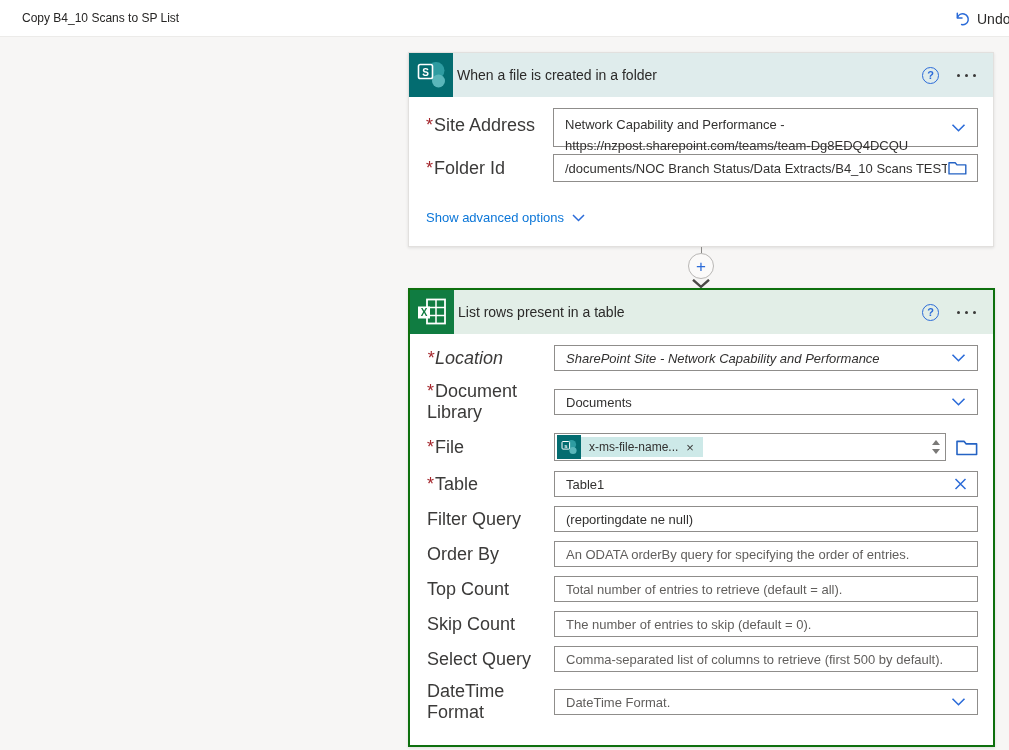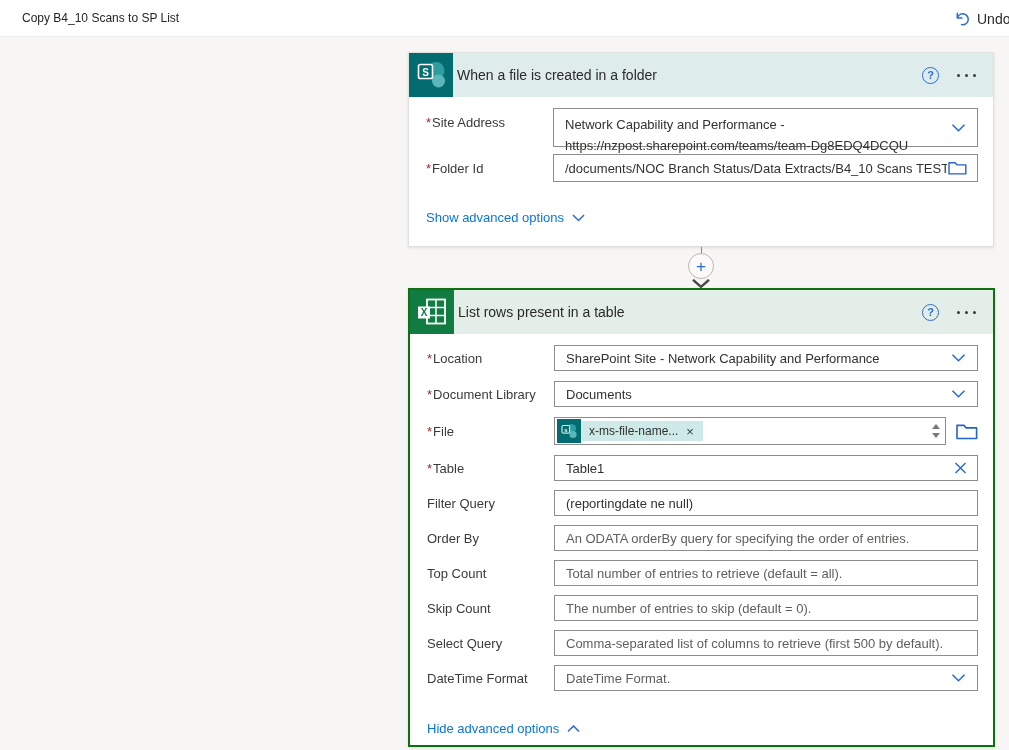--- a/index.html
+++ b/index.html
@@ -46,21 +46,21 @@
     display:flex; align-items:center; justify-content:center; cursor:pointer;
   }
   .dots { display:flex; gap:5px; padding:5px 2px; cursor:pointer; }
   .dots i { width:3px; height:3px; border-radius:50%; background:#3a3938; }
 
   
   .card-body { padding:11px 15px 0 17px; }
   .form-row { display:flex; align-items:center; margin-bottom:9px; }
   .form-row.top-align { align-items:flex-start; }
   .form-row.top-align .f-label { padding-top:7px; }
-  .f-label { flex:0 0 127px; font-size:13px; color:#3b3a39; }
+  .f-label { flex:0 0 127px; font-size:18px; color:#3b3a39; }
   .req { color:#a4262c; margin-right:1px; }
   .field { flex:1; position:relative; display:flex; align-items:center; }
   .text-input {
     width:100%; height:26px; border:1px solid #8f8d8b; background:#fff;
     font-family:"Liberation Sans", sans-serif; font-size:13px; color:#323130;
     padding:0 30px 0 11px; outline:none;
   }
   .text-input::placeholder { color:#605e5c; opacity:1; }
   .combo {
     width:100%; min-height:26px; border:1px solid #8f8d8b; background:#fff;
@@ -218,21 +218,21 @@
         <span class="help-badge">?</span>
         <span class="dots">
             <i></i>
             <i></i>
             <i></i>
           </span>
       </div>
     </div>
     <div class="card-body">
       
-      <div class="form-row" style="margin-bottom:10px;">
+      <div class="form-row" style="margin-bottom:10px;font-style:italic;">
         <div class="f-label">
           <span class="req">*</span><span>Location</span>
         </div>
         <div class="field">
           <div class="combo">
             <span>SharePoint Site - Network Capability and Performance</span>
             <span class="adorn-right">
               <svg width="15" height="9" viewBox="0 0 15 9">
                   <path d="M1.5 1.2 L7.5 7.2 L13.5 1.2" fill="none" stroke="#2b6bd8" stroke-width="1.6"></path>
                 </svg>

